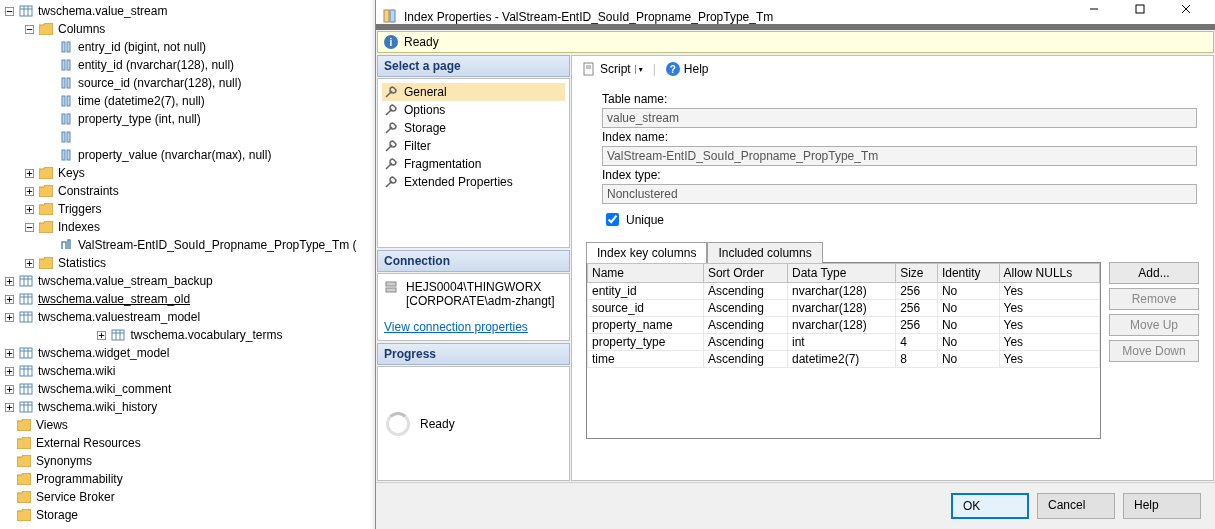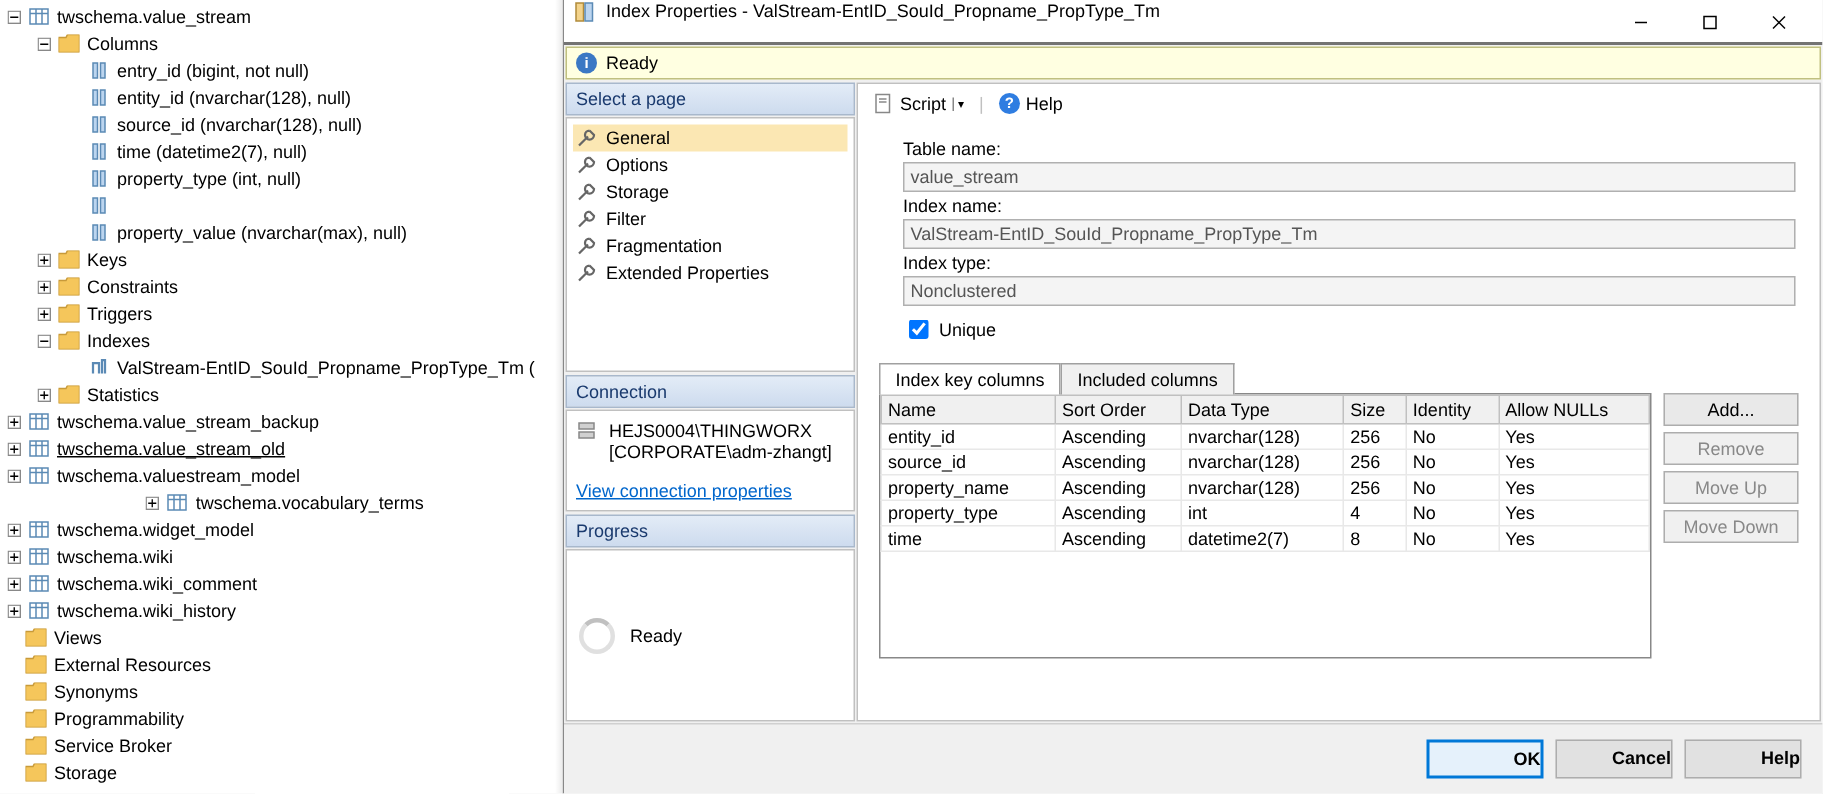--- a/index.html
+++ b/index.html
@@ -14,31 +14,31 @@
 .folder { color:#dca33a; }
 .folder svg { width:14px; height:12px; }
 .tblico { color:#5b8ab5; }
 .tblico svg { width:14px;height:14px; stroke:#5b8ab5; }
 .colico { color:#5b8ab5; }
 .colico svg { width:12px;height:12px; }
 .idxico svg { width:14px;height:14px; }
 .lbl { color:#000; }
 
 .dialog { flex:1; display:flex; flex-direction:column; height:529px; background:#f0f0f0; border-left:1px solid #888;}
-.titlebar { height:30px; background:#fff; display:flex; align-items:flex-start; padding:0 6px; border-bottom:2px solid #737373;}
+.titlebar { height:30px; background:#fff; display:flex; align-items:flex-end; padding:0 6px; border-bottom:6px solid #737373;}
 .titlebar .tico { width:16px;height:16px; margin-right:6px;}
 .titlebar .ttxt { flex:1; color:#000;}
 .winbtns { display:flex; gap:0; }
 .winbtn { width:46px; height:30px; display:flex; align-items:center; justify-content:center; color:#000;}
 .winbtn svg { width:10px;height:10px; stroke:#000; stroke-width:1; fill:none;}
 .readybar { height:22px; background:#ffffe1; border:1px solid #c0c080; margin:1px; display:flex; align-items:center; padding:0 6px; gap:6px;}
 .readybar .iico { width:14px;height:14px; border-radius:50%; background:#3b78c4; color:#fff; font-weight:bold; font-size:10px; display:flex;align-items:center;justify-content:center;}
 .dlgbody { flex:1; display:flex; overflow:hidden;}
 .leftcol { width:195px; display:flex; flex-direction:column; background:#f0f0f0;}
-.sect-h { background:linear-gradient(to bottom,#e3ecf7,#cddbee); border:1px solid #a8b8cc; padding:3px 6px; font-weight:normal; color:#1a3a6e; margin:1px;}
+.sect-h { background:linear-gradient(to bottom,#e3ecf7,#cddbee); border:1px solid #a8b8cc; padding:3px 6px; font-weight:bold; color:#1a3a6e; margin:1px;}
 .sect-body { background:#fff; border:1px solid #c0c0c0; margin:0 1px 1px 1px; padding:4px 4px; }
 .page-item { display:flex; align-items:center; gap:6px; padding:2px 2px; cursor:pointer;}
 .page-item.sel { background:#fbe7b3;}
 .wrench { width:14px;height:14px; }
 .conn-body { background:#fff; border:1px solid #c0c0c0; margin:0 1px 1px 1px; padding:6px;}
 .conn-body .srvrow { display:flex; gap:6px; align-items:flex-start;}
 .conn-body .srvrow .sico{width:16px;}
 .link { color:#0066cc; text-decoration:underline; cursor:pointer; display:inline-block; margin-top:12px;}
 .prog-body { background:#fff; border:1px solid #c0c0c0; margin:0 1px 1px 1px; padding:8px; display:flex; align-items:center; gap:10px; flex:1;}
 .spinner { width:24px;height:24px; border:3px solid #e0e0e0; border-top-color:#c0c0c0; border-radius:50%;}
@@ -59,21 +59,21 @@
 .gridwrap { margin:0 14px 10px 14px; display:flex; gap:8px;}
 .grid { flex:1; border:1px solid #888; background:#fff; }
 .grid table { width:100%; border-collapse:collapse;}
 .grid th { background:#f0f0f0; border:1px solid #c0c0c0; padding:2px 4px; text-align:left; font-weight:normal;}
 .grid td { border:1px solid #e8e8e8; padding:1px 4px;}
 .grid .blank { height:70px;}
 .btncol { width:90px; display:flex; flex-direction:column; gap:4px;}
 .sbtn { border:1px solid #adadad; background:#e9e9e9; padding:3px 0; text-align:center; cursor:pointer;}
 .sbtn.dis { color:#888; background:#f0f0f0;}
 .dlgbtns { display:flex; justify-content:flex-end; gap:8px; padding:10px 14px; border-top:1px solid #d0d0d0; background:#f0f0f0;}
-.dbtn { width:78px; padding:4px 0; text-align:right; border:1px solid #adadad; background:#e1e1e1; cursor:pointer;font-weight:bold;}
+.dbtn { width:78px; padding:4px 10px; text-align:left; border:1px solid #adadad; background:#e1e1e1; cursor:pointer;}
 .dbtn.primary { border:2px solid #0078d7; background:#e5f1fb;}
 </style>
 </head>
 <body>
 
 <div class="tree-pane">
   <div class="tree-row" style="padding-left:2px">
     <span class="tw">
         <svg viewBox="0 0 10 10">
           <rect x="0.5" y="0.5" width="9" height="9" fill="#fff" stroke="#888"></rect>

